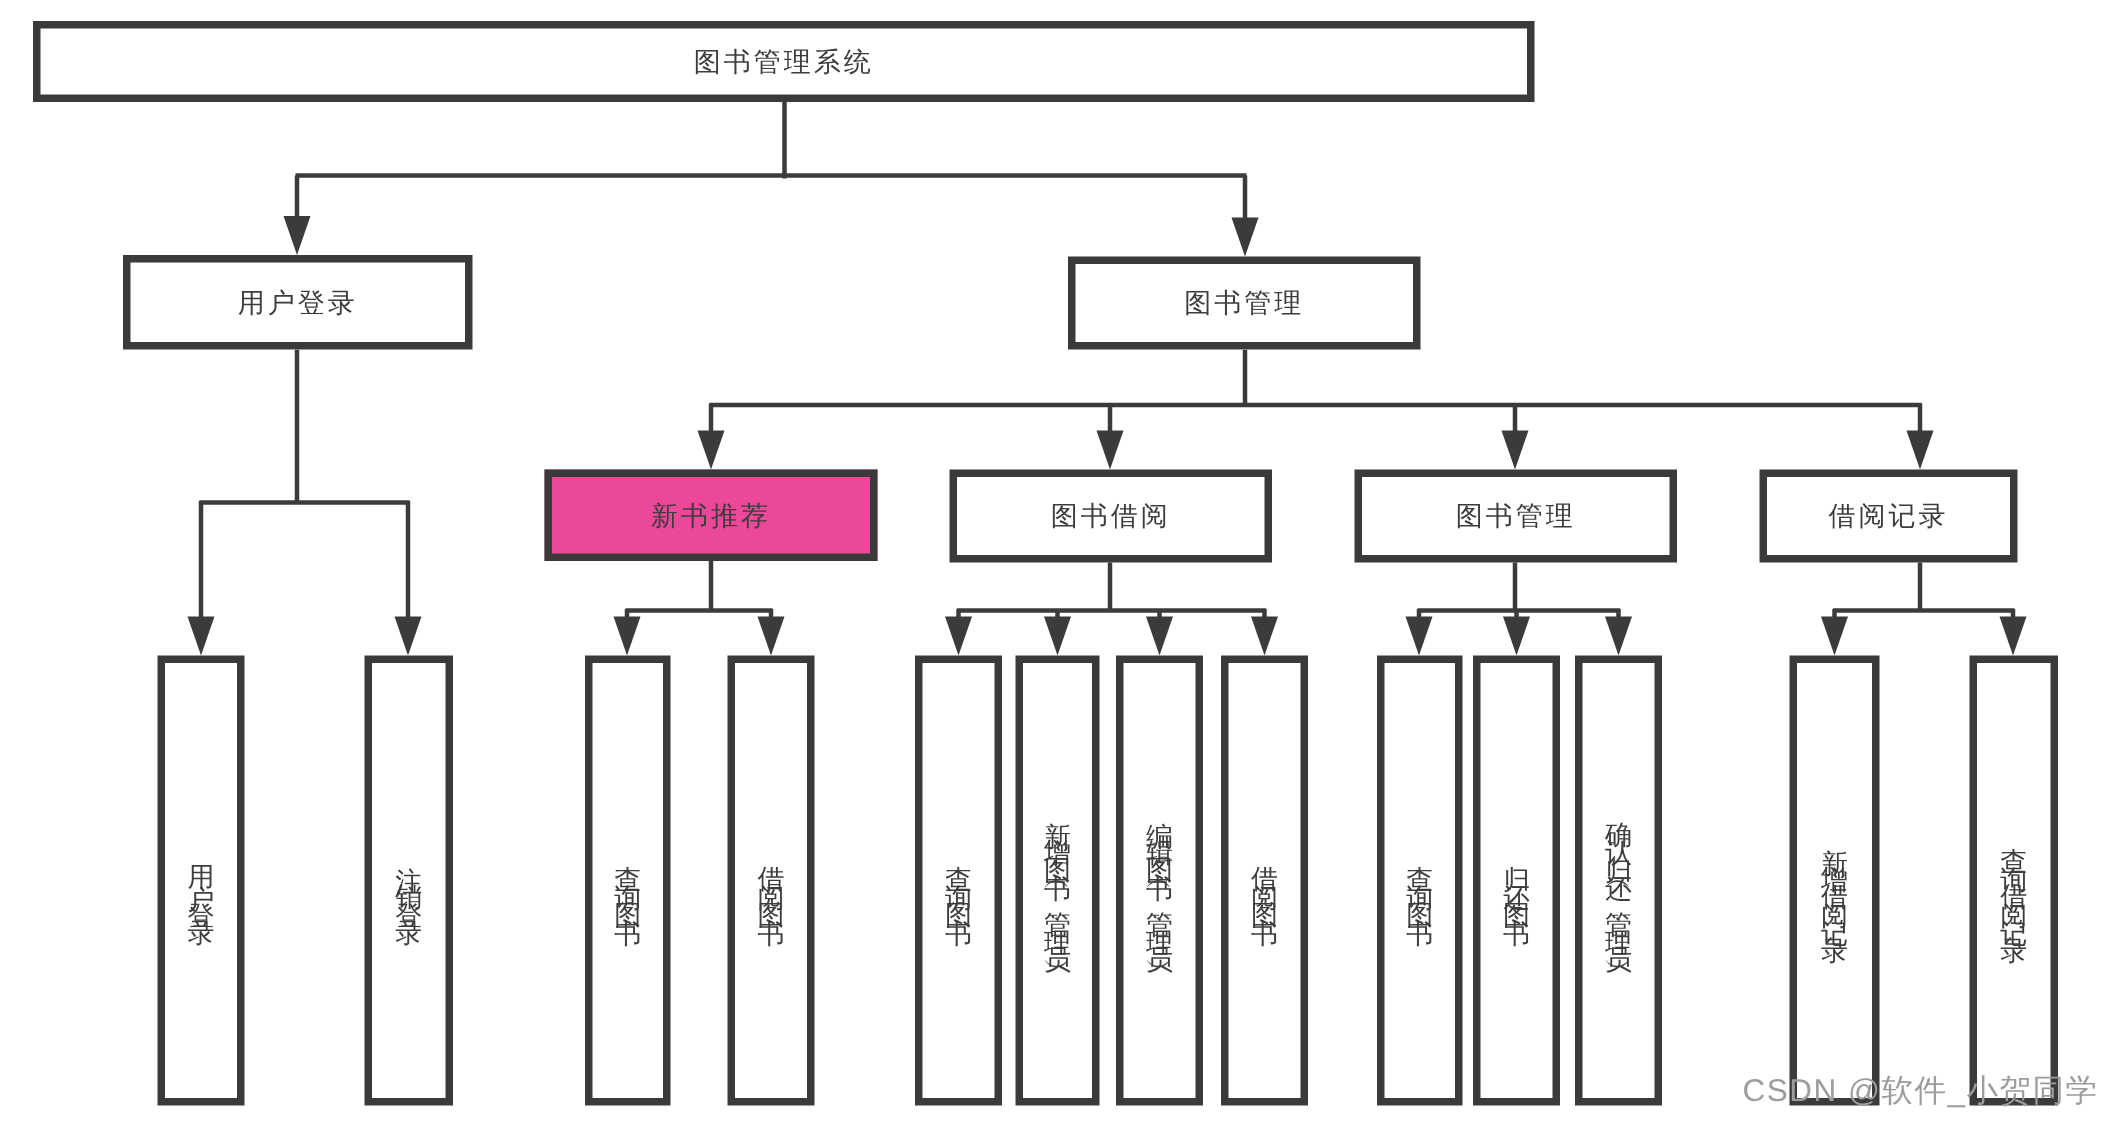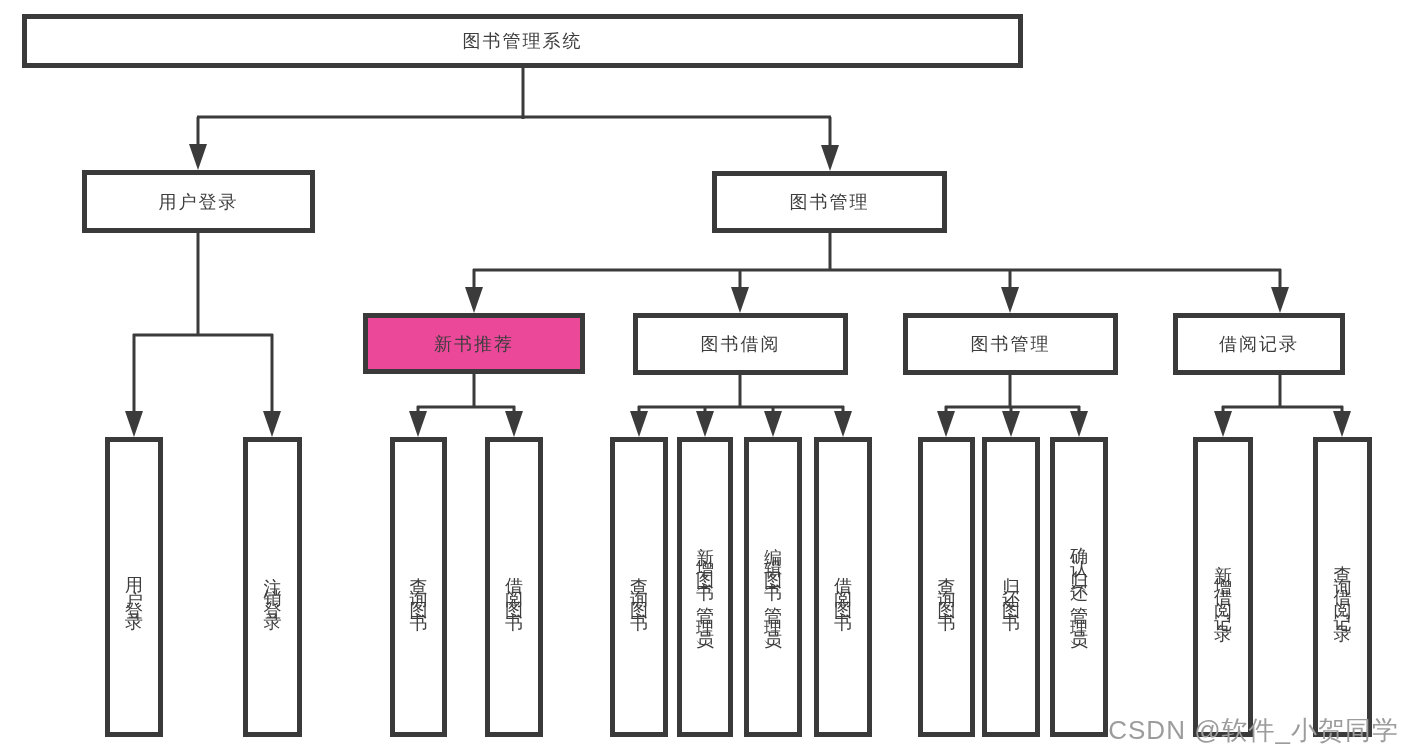--- a/index.html
+++ b/index.html
@@ -41,21 +41,21 @@
     letter-spacing: 12px;
     line-height: 1;
     white-space: normal;
   }
   #watermark {
     position: absolute;
     right: 6px;
     top: 713px;
     z-index: 5;
     color: #9c9c9c;
-    font-size: 26px;
+    font-size: 21px;
     letter-spacing: 1px;
   }
 </style>
 </head>
 <body>
 
 <div id="canvas">
   <svg id="edges" viewBox="0 0 1405 747" xmlns="http://www.w3.org/2000/svg">
       <line x1="523" y1="68" x2="523" y2="119" style="stroke: rgb(59, 59, 59);"></line>
       <line x1="197" y1="117" x2="831" y2="117" style="stroke: rgb(59, 59, 59);"></line>

